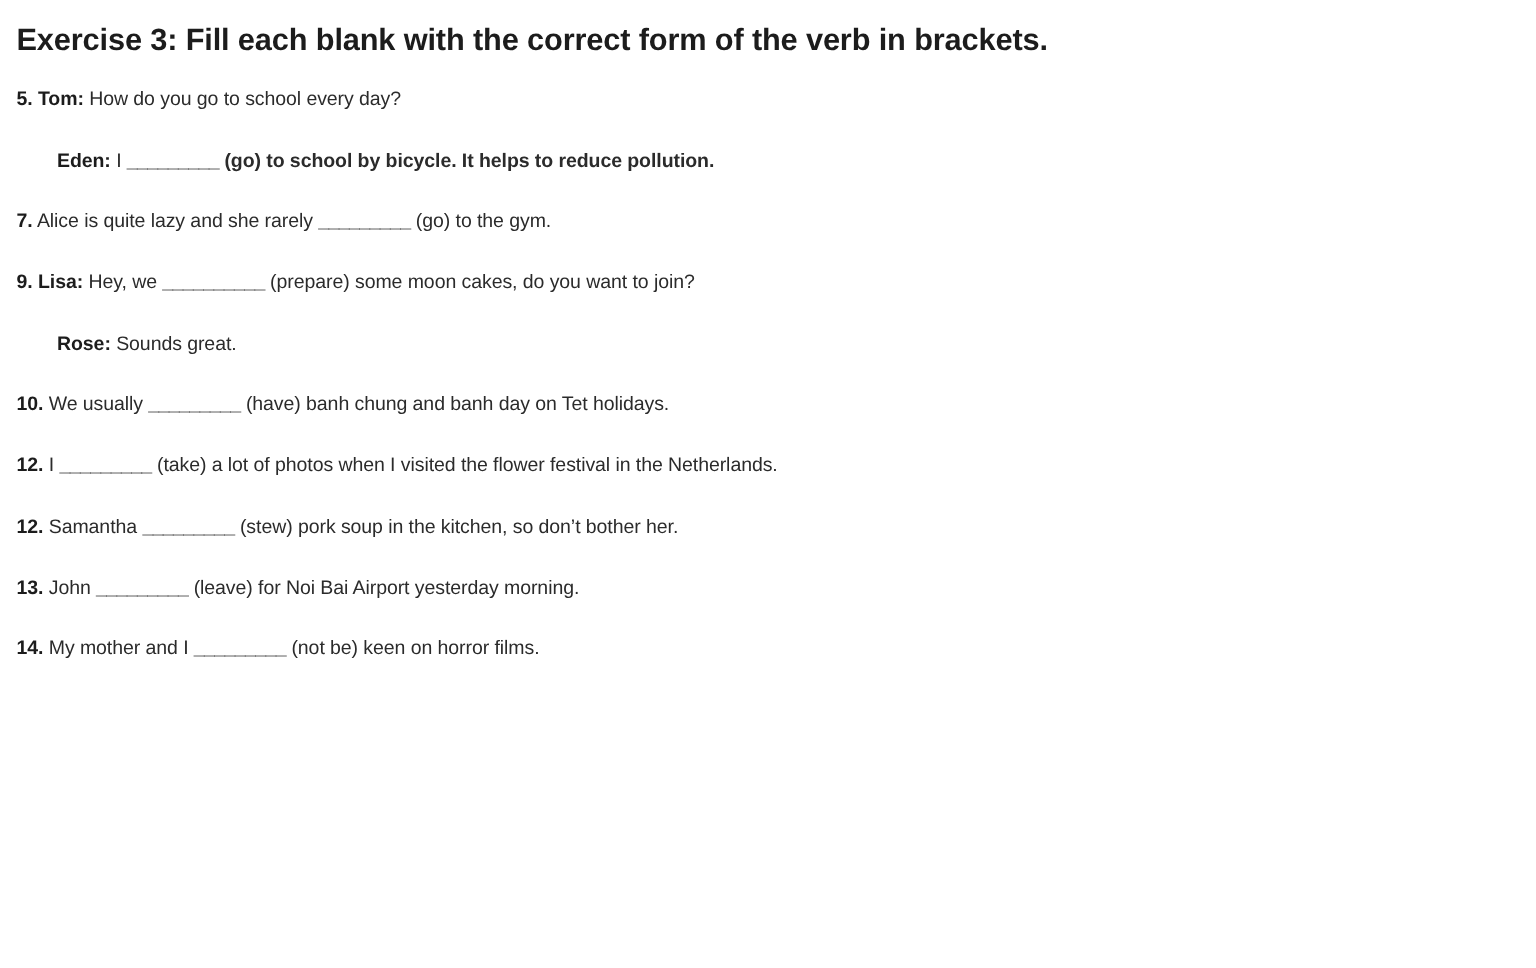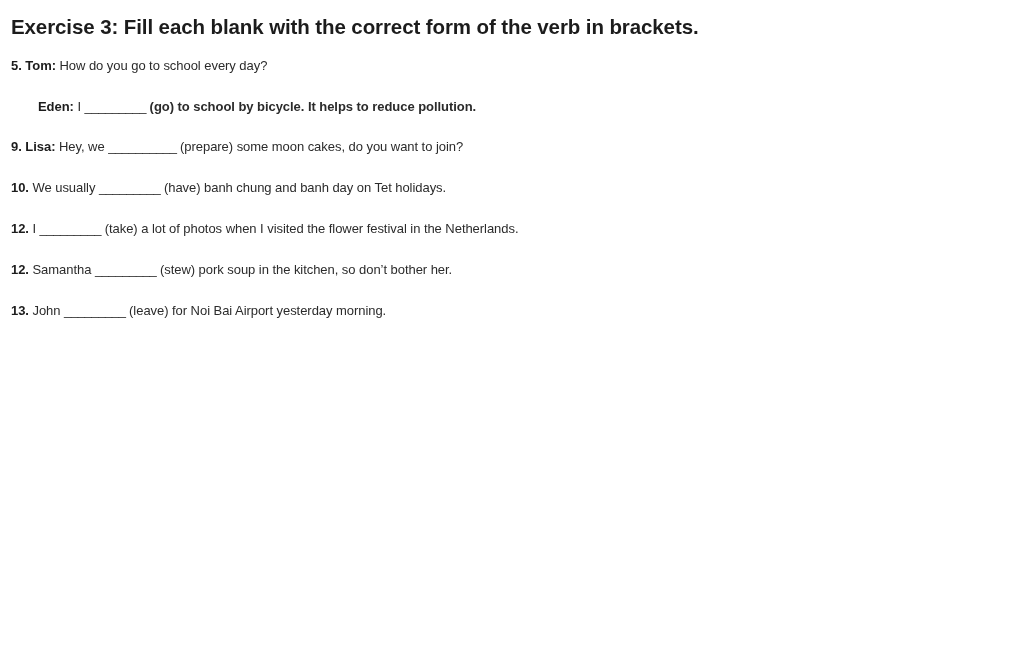--- a/index.html
+++ b/index.html
@@ -52,20 +52,21 @@
     font-weight: bold;
     color: #1c1c1c;
   }
   .speaker {
     font-weight: bold;
     color: #1c1c1c;
   }
   .blank {
     white-space: pre;
     letter-spacing: -0.4px;
+    font-weight: bold;
   }
   .bracket {
     white-space: nowrap;
     font-weight: bold;
   }
 </style>
 </head>
 <body>
 
 <div class="worksheet">
@@ -74,37 +75,46 @@
 
   <p class="q-line">
     <span class="q-num">5.</span><span> </span><span class="speaker">Tom:</span><span> How do you go to school every day?</span>
   </p>
 
   <p class="q-line dialogue">
     <span class="speaker">Eden:</span><span> I </span><span class="blank">_________</span><span class="bracket"> (go) to school by bicycle. It helps to reduce pollution.</span>
   </p>
 
 
+  <p class="q-line">
+    <span class="q-num">7.</span><span> Alice is quite lazy and she rarely </span><span class="blank">_________</span><span> (go) to the gym.</span>
+  </p>
 
 
   <p class="q-line">
     <span class="q-num">9.</span><span> </span><span class="speaker">Lisa:</span><span> Hey, we </span><span class="blank">__________</span><span> (prepare) some moon cakes, do you want to join?</span>
   </p>
 
+  <p class="q-line dialogue">
+    <span class="speaker">Rose:</span><span> Sounds great.</span>
+  </p>
 
   <p class="q-line">
     <span class="q-num">10.</span><span> We usually </span><span class="blank">_________</span><span> (have) banh chung and banh day on Tet holidays.</span>
   </p>
 
   <p class="q-line">
     <span class="q-num">12.</span><span> I </span><span class="blank">_________</span><span> (take) a lot of photos when I visited the flower festival in the Netherlands.</span>
   </p>
 
   <p class="q-line">
     <span class="q-num">12.</span><span> Samantha </span><span class="blank">_________</span><span> (stew) pork soup in the kitchen, so don’t bother her.</span>
   </p>
 
   <p class="q-line">
     <span class="q-num">13.</span><span> John </span><span class="blank">_________</span><span> (leave) for Noi Bai Airport yesterday morning.</span>
   </p>
 
+  <p class="q-line last">
+    <span class="q-num">14.</span><span> My mother and I </span><span class="blank">_________</span><span> (not be) keen on horror films.</span>
+  </p>
 
 </div>
 
 </body></html>

